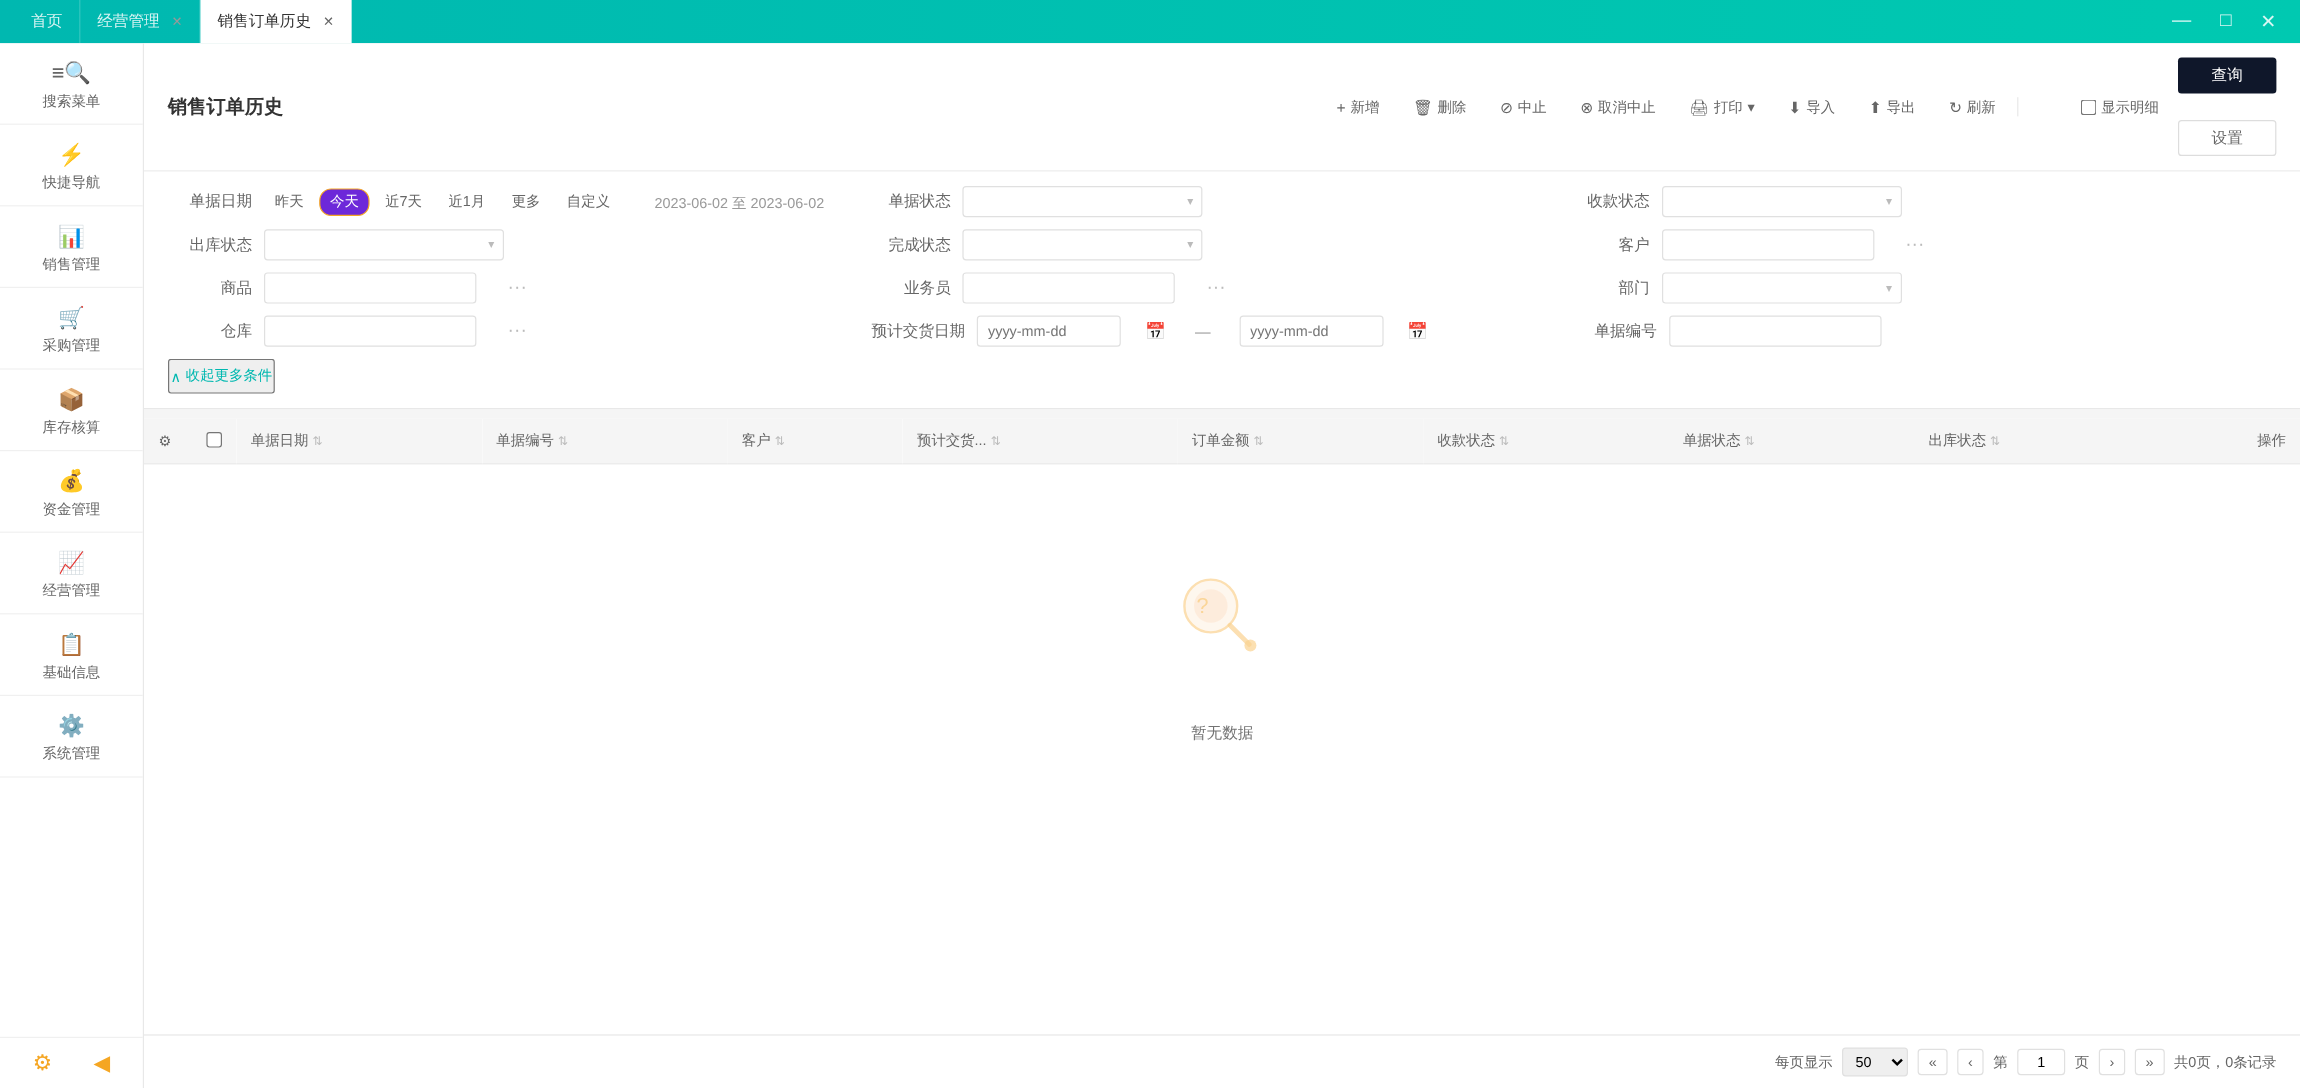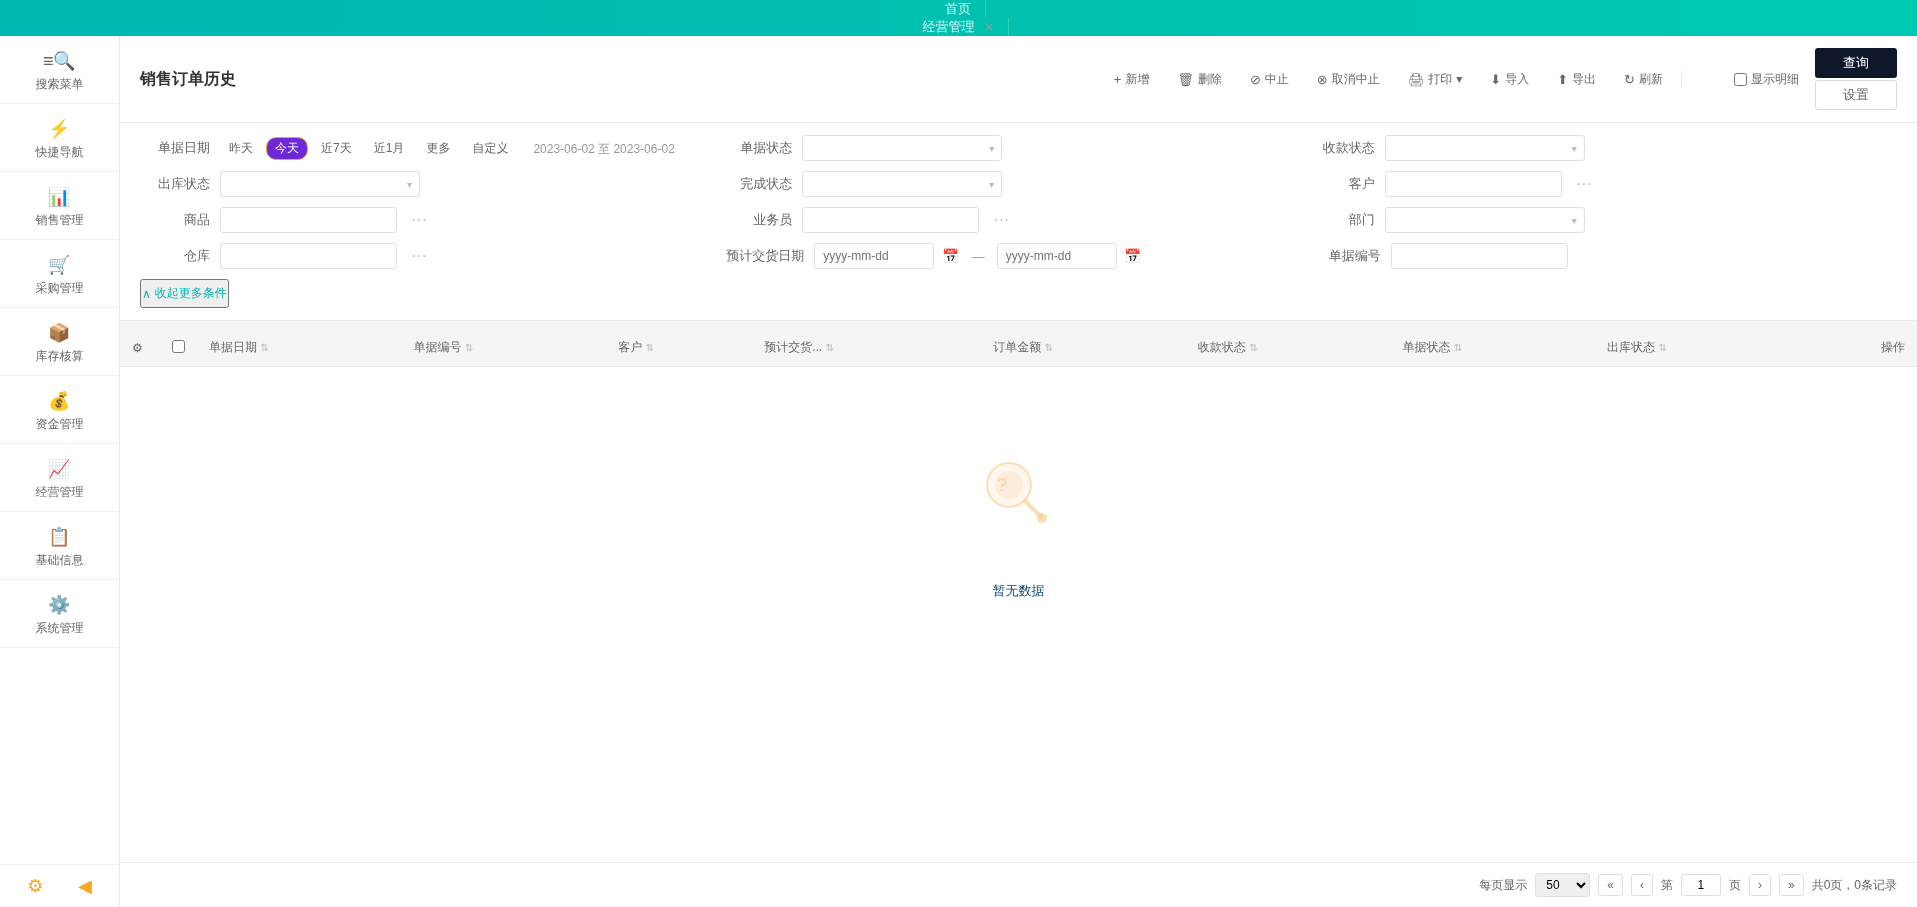--- a/index.html
+++ b/index.html
@@ -1,19 +1,19 @@
 <!DOCTYPE html>
 <html><head>
   <meta charset="utf-8">
   <style>
     * { box-sizing: border-box; margin: 0; padding: 0; }
     body { font-family: "Microsoft YaHei", "PingFang SC", sans-serif; font-size: 13px; background: #f5f5f5; color: #333; display: flex; flex-direction: column; height: 100vh; overflow: hidden; }
 
     
-    .top-bar { height: 36px; background: linear-gradient(90deg, #00b8b0, #00c9b1); display: flex; align-items: center; padding: 0 12px; gap: 0; flex-direction: column; }
+    .top-bar { height: 36px; background: linear-gradient(90deg, #00b8b0, #00c9b1); display: flex; align-items: center; padding: 0 12px; gap: 0; }
     .tab-item { height: 36px; padding: 0 14px; display: flex; align-items: center; gap: 6px; cursor: pointer; color: rgba(255,255,255,0.85); font-size: 13px; border-right: 1px solid rgba(255,255,255,0.2); }
     .tab-item.active { background: #fff; color: #333; }
     .tab-close { font-size: 11px; color: #999; cursor: pointer; margin-left: 4px; }
     .tab-item.active .tab-close { color: #666; }
     .top-bar-right { margin-left: auto; display: flex; align-items: center; gap: 8px; }
     .top-close-btn { color: rgba(255,255,255,0.85); font-size: 16px; cursor: pointer; padding: 0 8px; }
 
     
     .main-layout { display: flex; flex: 1; overflow: hidden; }
 
@@ -28,29 +28,29 @@
     .content { flex: 1; display: flex; flex-direction: column; overflow: hidden; background: #f5f5f5; }
 
     
     .page-header { background: #fff; padding: 12px 20px 0; border-bottom: 1px solid #e8e8e8; display: flex; align-items: center; justify-content: space-between; }
     .page-title { font-size: 16px; font-weight: bold; color: #333; padding-bottom: 12px; }
     .toolbar { display: flex; align-items: center; gap: 8px; padding-bottom: 12px; }
     .toolbar-btn { display: flex; align-items: center; gap: 4px; padding: 5px 10px; font-size: 12px; cursor: pointer; color: #666; background: #fff; border: none; }
     .toolbar-btn .btn-icon { font-size: 13px; }
     .toolbar-divider { width: 1px; height: 16px; background: #e8e8e8; }
     .query-btn { background: #0f172a; color: #fff; border: none; padding: 6px 28px; border-radius: 3px; cursor: pointer; font-size: 13px; }
-    .settings-btn { border: 1px solid #ddd; color: #666; padding: 5px 14px; border-radius: 3px; cursor: pointer; font-size: 13px; background: #fff; margin-top: 0; }
+    .settings-btn { border: 1px solid #ddd; color: #666; padding: 5px 14px; border-radius: 3px; cursor: pointer; font-size: 13px; background: #fff; margin-top: 20px; }
     .display-detail { display: flex; align-items: center; gap: 4px; font-size: 12px; color: #666; margin-left: 44px; }
     .display-detail input[type=checkbox] { cursor: pointer; }
 
     
     .filter-area { background: #fff; padding: 12px 20px; border-bottom: 1px solid #e8e8e8; }
     .filter-row { display: flex; align-items: center; gap: 0; margin-bottom: 10px; }
     .filter-label { color: #666; font-size: 13px; min-width: 80px; text-align: right; padding-right: 10px; flex-shrink: 0; }
-    .filter-value { flex: 1; display: flex; align-items: center; gap: 8px; }
+    .filter-value { flex: 1; display: flex; align-items: center; gap: 20px; }
     .date-quick { display: flex; align-items: center; gap: 4px; }
     .date-btn { padding: 2px 8px; border-radius: 3px; cursor: pointer; font-size: 12px; border: 1px solid transparent; color: #666; background: transparent; }
     .date-btn.active { background: #6d28d9; color: #fff; border-color: #f5a623; border-radius: 10px; }
     .date-range { font-size: 12px; color: #999; margin-top: 2px; text-align: center; }
     .filter-select { min-width: 200px; border: 1px solid #e0e0e0; border-radius: 3px; padding: 5px 28px 5px 10px; font-size: 12px; color: #999; background: #fff; appearance: none; position: relative; cursor: pointer; }
     .filter-select-wrap { position: relative; display: inline-flex; align-items: center; }
     .filter-select-wrap .chevron { position: absolute; right: 8px; color: #bbb; font-size: 10px; pointer-events: none; }
     .filter-input { min-width: 200px; border: 1px solid #e0e0e0; border-radius: 3px; padding: 5px 10px; font-size: 12px; color: #999; background: #fff; }
     .filter-dots { color: #bbb; cursor: pointer; padding: 0 6px; font-size: 16px; }
     .filter-date-input { border: 1px solid #e0e0e0; border-radius: 3px; padding: 5px 8px; font-size: 12px; color: #999; background: #fff; width: 120px; }
@@ -63,21 +63,21 @@
     .data-table { width: 100%; border-collapse: collapse; }
     .data-table th { background: #f5f5f5; padding: 10px 12px; text-align: left; font-size: 12px; font-weight: normal; color: #666; border-bottom: 1px solid #e8e8e8; white-space: nowrap; position: sticky; top: 0; z-index: 1; }
     .data-table th .sort-icon { color: #bbb; font-size: 10px; cursor: pointer; }
     .data-table td { padding: 10px 12px; font-size: 12px; color: #333; border-bottom: 1px solid #f0f0f0; }
     .table-settings-col { width: 40px; text-align: center; }
     .table-check-col { width: 36px; text-align: center; }
 
     
     .empty-state { display: flex; flex-direction: column; align-items: center; justify-content: center; padding: 80px 0; }
     .empty-icon { font-size: 80px; margin-bottom: 16px; opacity: 0.5; }
-    .empty-text { color: #0c4a6e; font-size: 13px; }
+    .empty-text { color: #737373; font-size: 13px; }
 
     
     .pagination { display: flex; align-items: center; justify-content: flex-end; padding: 10px 20px; background: #fff; border-top: 1px solid #e8e8e8; gap: 8px; font-size: 12px; color: #666; }
     .page-size-select { border: 1px solid #e0e0e0; border-radius: 3px; padding: 3px 6px; font-size: 12px; }
     .page-btn { border: 1px solid #e0e0e0; background: #fff; padding: 3px 8px; border-radius: 3px; cursor: pointer; font-size: 12px; color: #666; }
     .page-input { border: 1px solid #e0e0e0; border-radius: 3px; padding: 3px 6px; width: 40px; text-align: center; font-size: 12px; }
 
     
     ::-webkit-scrollbar { width: 6px; height: 6px; }
     ::-webkit-scrollbar-track { background: #f1f1f1; }

